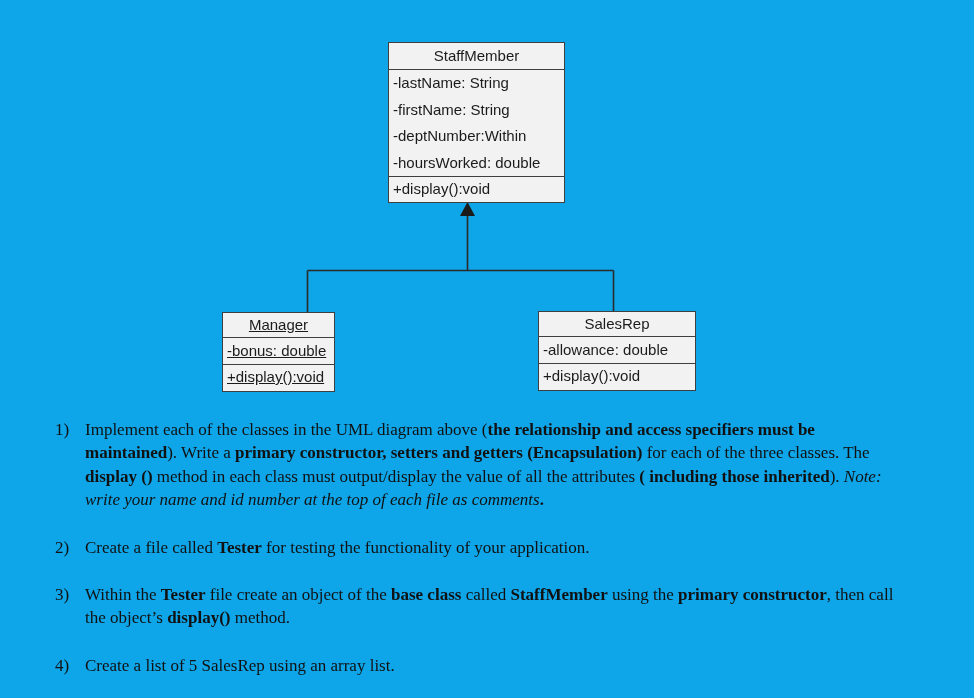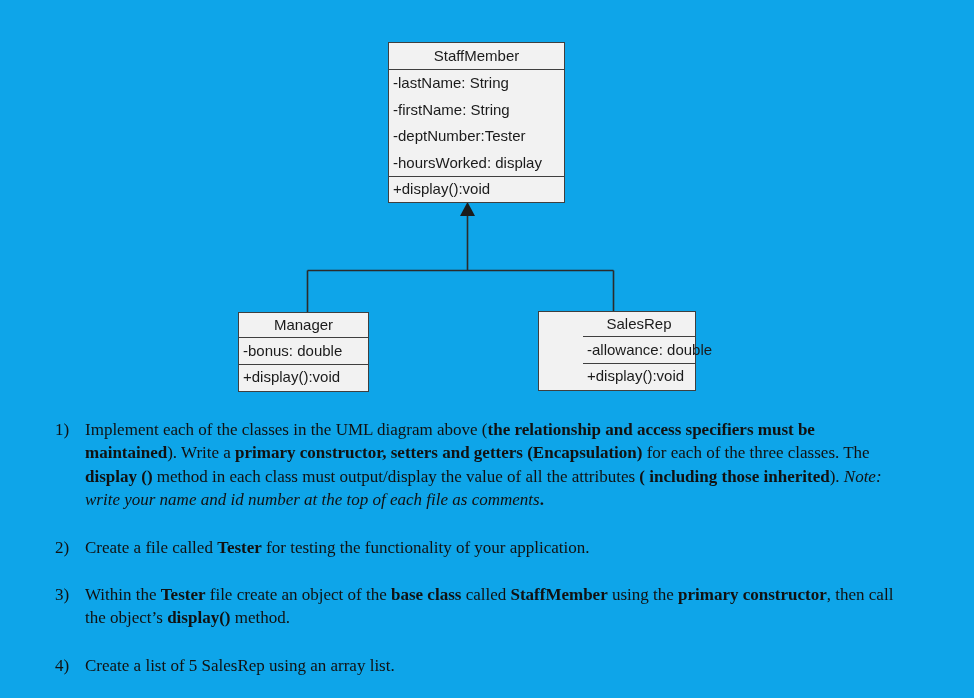--- a/index.html
+++ b/index.html
@@ -45,22 +45,22 @@
   }
   .uml-attr { white-space: nowrap; }
   .uml-methods { padding: 0 0 0 4px; white-space: nowrap; }
 
   .cls-staffmember { left: 388px; top: 42px;  width: 177px; height: 161px; }
   .cls-staffmember .uml-title  { height: 26px; line-height: 26px; }
   .cls-staffmember .uml-attr   { height: 26.5px; line-height: 26.5px; }
   .cls-staffmember .uml-attrs  { height: 106px; }
   .cls-staffmember .uml-methods{ height: 24px; line-height: 24px; }
 
-  .cls-manager { left: 238px; top: 312px; width: 131px; height: 80px; }
-  .cls-salesrep{ left: 538px; top: 311px; width: 158px; height: 80px; padding-left: 44px; }
+  .cls-manager { left: 222px; top: 312px; width: 113px; height: 80px; text-decoration: underline; }
+  .cls-salesrep{ left: 538px; top: 311px; width: 158px; height: 80px; }
   .cls-small .uml-title  { height: 24px; line-height: 24px; }
   .cls-small .uml-attrs  { height: 26px; }
   .cls-small .uml-attr   { height: 26px; line-height: 26px; }
   .cls-small .uml-methods{ height: 24px; line-height: 24px; }
 
   
   .instructions {
     position: absolute;
     left: 55px; top: 418px;
     width: 862px;
@@ -103,22 +103,22 @@
       <line x1="307.5" y1="270.5" x2="307.5" y2="313" stroke="#2b2b2b" stroke-width="1.6"></line>
 
       <line x1="613.5" y1="270.5" x2="613.5" y2="312" stroke="#2b2b2b" stroke-width="1.6"></line>
     </svg>
 
     <div class="uml-class cls-staffmember">
       <div class="uml-title">StaffMember</div>
       <div class="uml-attrs">
         <div class="uml-attr">-lastName: String</div>
         <div class="uml-attr">-firstName: String</div>
-        <div class="uml-attr">-deptNumber:Tester</div>
-        <div class="uml-attr">-hoursWorked: display</div>
+        <div class="uml-attr">-deptNumber:Within</div>
+        <div class="uml-attr">-hoursWorked: double</div>
       </div>
       <div class="uml-methods">+display():void</div>
     </div>
 
     <div class="uml-class cls-manager cls-small">
       <div class="uml-title">Manager</div>
       <div class="uml-attrs">
         <div class="uml-attr">-bonus: double</div>
       </div>
       <div class="uml-methods">+display():void</div>

